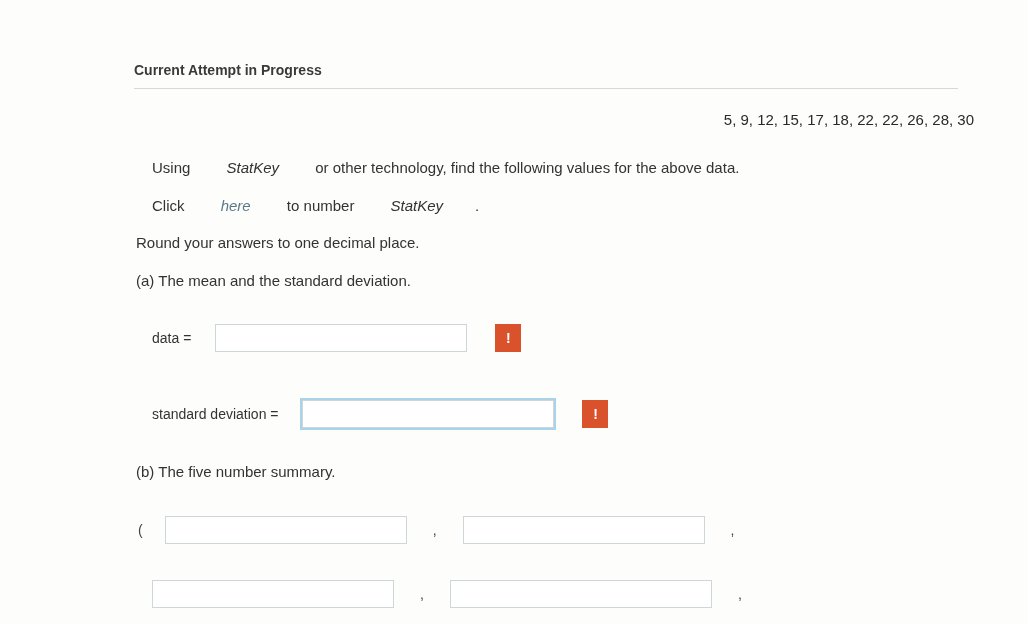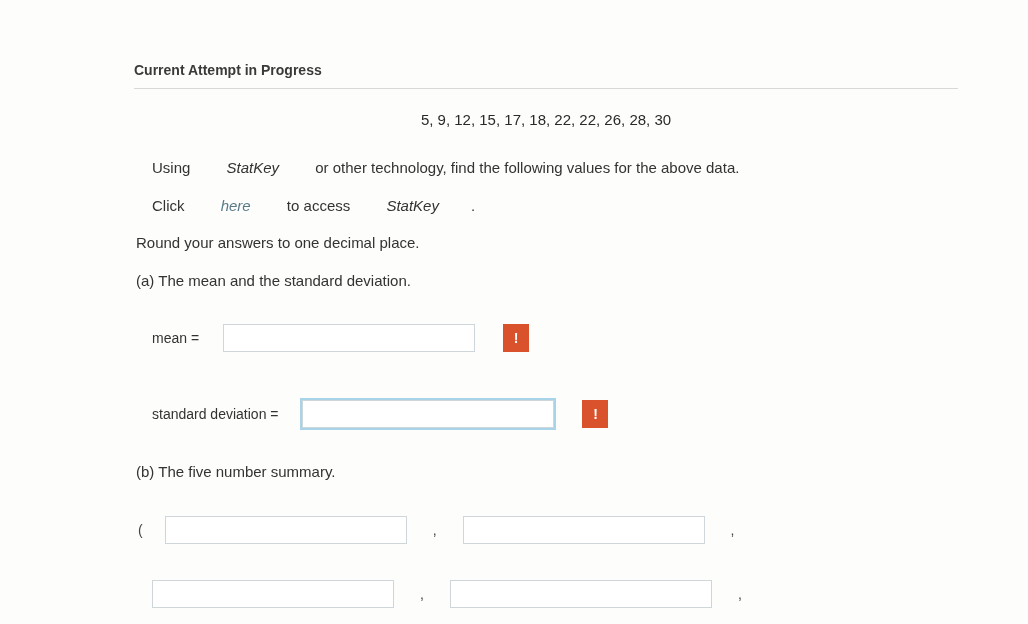--- a/index.html
+++ b/index.html
@@ -21,21 +21,21 @@
     }
     .section-title {
       font-weight: bold;
       font-size: 14px;
       color: #3a3a3a;
       padding: 14px 0 10px 0;
       border-bottom: 1px solid #d8d8d4;
       margin-bottom: 10px;
     }
     .data-row {
-      text-align: center;
+      text-align: right;
       font-size: 15px;
       color: #2a2a2a;
       margin: 22px 0 30px 0;
     }
     .instruction {
       font-size: 15px;
       color: #333;
       margin: 18px 0 18px 18px;
       line-height: 1.3;
     }
@@ -126,29 +126,29 @@
 
   <div class="section-title">Current Attempt in Progress</div>
 
   <div class="data-row">5, 9, 12, 15, 17, 18, 22, 22, 26, 28, 30</div>
 
   <div class="instruction">
     <span>Using </span><span class="italic">StatKey</span><span> or other technology, find the following values for the above data.</span>
   </div>
 
   <div class="instruction">
-    <span>Click </span><span class="link">here</span><span> to access </span><span class="italic">StatKey</span><span>.</span>
+    <span>Click </span><span class="link">here</span><span> to number </span><span class="italic">StatKey</span><span>.</span>
   </div>
 
   <div class="instruction">Round your answers to one decimal place.</div>
 
   <div class="instruction">(a) The mean and the standard deviation.</div>
 
   <div class="field-row">
-    <span class="label">mean  =</span>
+    <span class="label">data  =</span>
     <span class="input-group">
       <span class="info-badge">i</span>
       <input class="text-input w-medium" type="text" style="">
     </span>
     <span class="warn-badge">!</span>
   </div>
 
   <div class="field-row">
     <span class="label">standard deviation  =</span>
     <span class="input-group highlighted">

